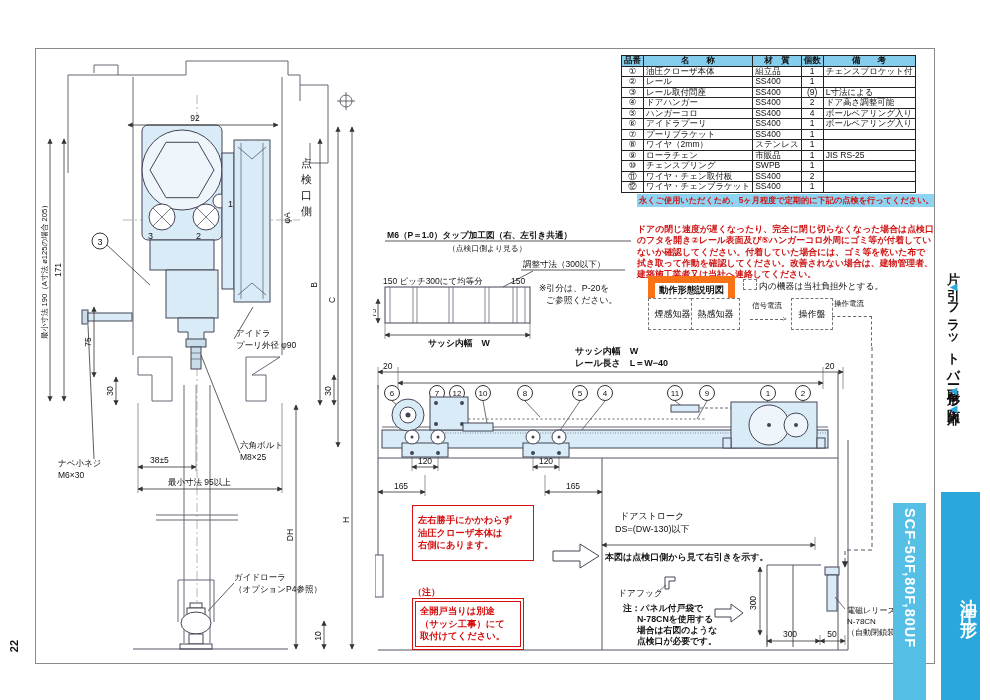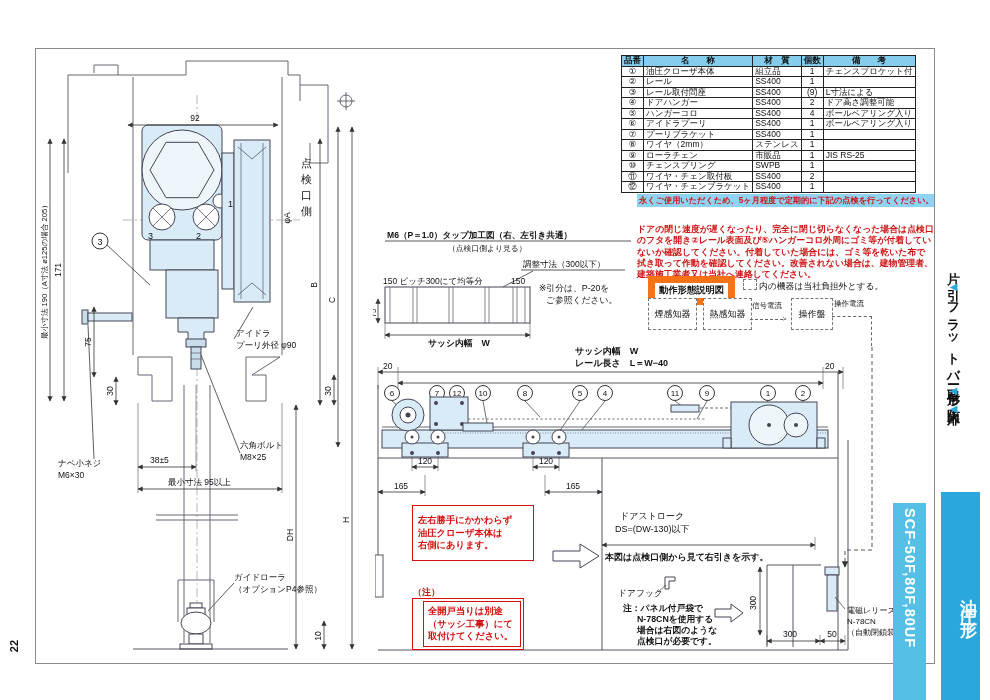--- a/index.html
+++ b/index.html
@@ -23,21 +23,21 @@
   .dbox{display:inline-block;width:12px;height:9px;border:1px dashed #777;vertical-align:-1px;margin-right:2px;}
   #flow .fbox{position:absolute;top:22px;height:30px;border:1px dashed #777;display:flex;align-items:center;justify-content:center;background:#fff;}
   #flow .lbl{position:absolute;font-size:7.5px;}
   .dashH{position:absolute;border-top:1px dashed #666;}
   .dashV{position:absolute;border-left:1px dashed #666;}
   
   .rednote{color:#d60f0f;font-weight:bold;}
   #note1{left:412px;top:505px;width:110px;border:1px solid #d60f0f;background:#fff;padding:8px 5px;font-size:9.3px;line-height:1.35;}
   #chu{left:413px;top:586px;font-size:9px;}
   #note2o{left:412px;top:598px;width:106px;border:1px solid #d60f0f;background:#fff;padding:2px;}
-  #note2i{border:1px solid #d60f0f;padding:3px 4px;font-size:9.3px;line-height:1.35;margin-left:8px;}
+  #note2i{border:1px solid #d60f0f;padding:3px 4px;font-size:9.3px;line-height:1.35;}
   
   #sidetab{left:944px;top:262px;height:245px;writing-mode:vertical-rl;font-size:13px;font-weight:bold;letter-spacing:2px;color:#111;}
   #sidetab .tri{color:#2aa7dd;font-size:10px;text-orientation:upright;letter-spacing:1px;}
   #model{left:893px;top:503px;width:33px;height:197px;background:#55bfe6;color:#fff;writing-mode:vertical-rl;font-size:14.5px;font-weight:bold;display:flex;align-items:center;justify-content:flex-start;padding-top:5px;box-sizing:border-box;letter-spacing:1px;}
   #type{left:941px;top:492px;width:39px;height:208px;background:#2aa7dd;color:#fff;writing-mode:vertical-rl;font-size:17px;font-weight:bold;letter-spacing:12px;display:flex;justify-content:center;padding-top:14px;box-sizing:border-box;}
   #pagenum{left:8px;top:640px;font-size:11px;font-weight:bold;transform:rotate(-90deg);}
   svg text{font-family:"Liberation Sans","DejaVu Sans",sans-serif;fill:#111;}
   .red-svg{fill:#d60f0f !important;font-weight:bold;}
 </style>
 </head>
@@ -310,21 +310,21 @@
 
 <div class="abs" id="maint">
   <div class="hl">永くご使用いただくため、5ヶ月程度で定期的に下記の点検を行ってください。</div>
   <div class="body">ドアの閉じ速度が遅くなったり、完全に閉じ切らなくなった場合は点検口のフタを開き②レール表面及び⑤ハンガーコロ外周にゴミ等が付着していないか確認してください。付着していた場合には、ゴミ等を乾いた布で拭き取って作動を確認してください。改善されない場合は、建物管理者、建築施工業者又は当社へ連絡してください。</div>
 </div>
 
 <div class="abs" id="flow">
   <span class="title">動作形態説明図</span>
   <span class="note"><span class="dbox"></span><span>内の機器は当社負担外とする。</span></span>
   <div class="fbox" style="left:5px;width:47px;">煙感知器</div>
-  <div class="fbox" style="left:60px;width:47px;text-align:right;">熱感知器</div>
+  <div class="fbox" style="left:48px;width:47px;text-align:right;">熱感知器</div>
   <span class="lbl" style="left:109px;top:25px;">信号電流</span>
   <div class="dashH" style="left:107px;top:43px;width:33px;"></div>
   <span class="lbl" style="left:138px;top:38px;">＞</span>
   <div class="fbox" style="left:148px;width:40px;">操作盤</div>
   <span class="lbl" style="left:191px;top:23px;">操作電流</span>
   <div class="dashH" style="left:189px;top:40px;width:40px;"></div>
 </div>
 <div class="dashV abs" style="left:871px;top:316px;height:30px;"></div>
 
 <svg class="abs" style="left:375px;top:345px;" width="530" height="315" viewBox="0 0 530 315">

